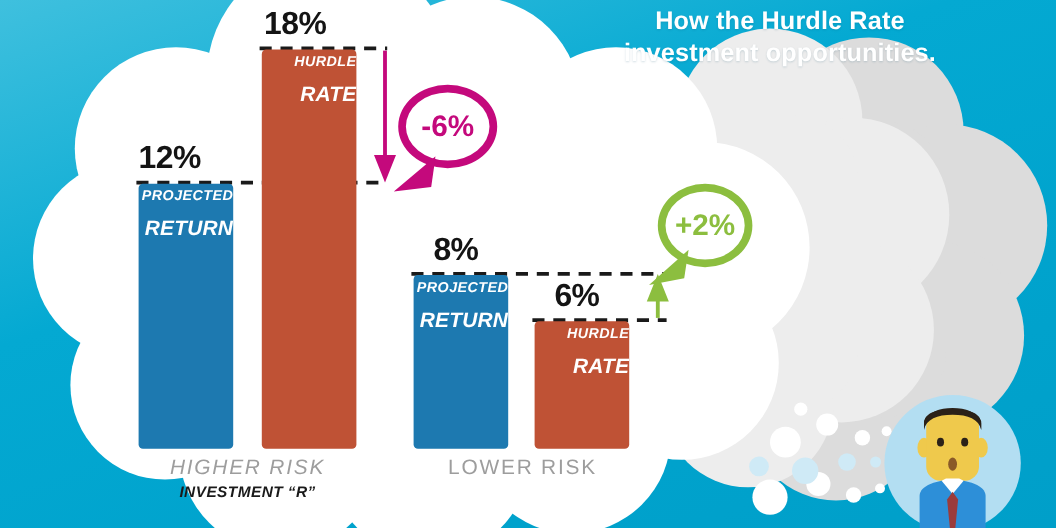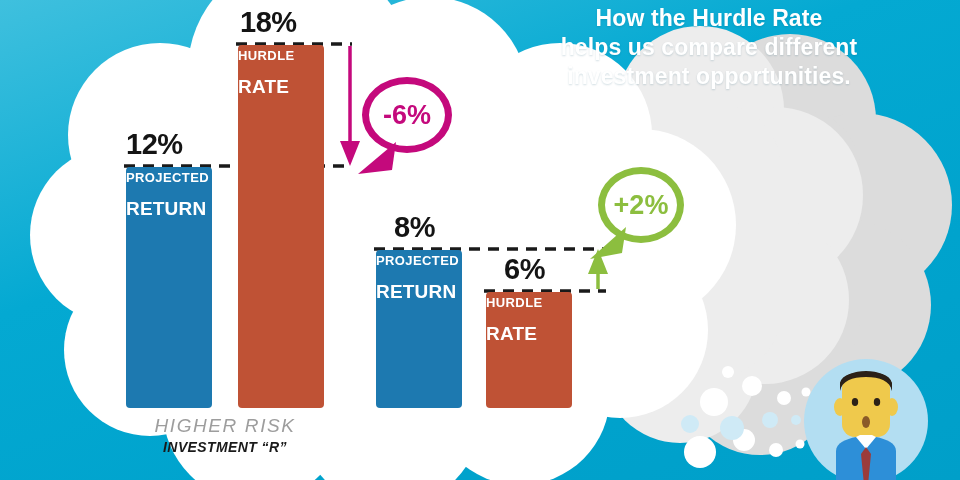--- a/index.html
+++ b/index.html
@@ -35,24 +35,25 @@
     border-radius: 4px;
     overflow: hidden;
   }
   .bar.blue  { background: #1d79b0; }
   .bar.red   { background: #bf5235; }
 
   .bar-caption {
     position: absolute;
     left: 0; right: 0; top: 4px;
     color: #ffffff;
-    text-align: left;
+    text-align: right;
     line-height: 1.0;
     letter-spacing: 0.2px;
     font-weight: bold;
+    font-style: italic;
   }
   .bar-caption .c1 { display: block; font-size: 13px; letter-spacing: 0.4px; }
   .bar-caption .c2 { display: block; font-size: 19px; margin-top: 15px; }
 
   .value-label {
     position: absolute;
     color: #141414;
     font-size: 29px;
     font-weight: bold;
     letter-spacing: -0.5px;
@@ -185,21 +186,20 @@
         <circle cx="732" cy="428" r="12"></circle>
         <circle cx="770" cy="420" r="8"></circle>
         <circle cx="690" cy="424" r="9"></circle>
         <circle cx="796" cy="420" r="5"></circle>
       </g>
     </svg>
   </div>
 
   <div class="headline">
     <span>How the Hurdle Rate</span>
-    <span>helps us compare different</span>
     <span>investment opportunities.</span>
   </div>
 
   <div class="chart">
 
     <svg width="960" height="480" viewBox="0 0 960 480" style="position:absolute;left:0;top:0;">
 
       <line x1="236" y1="44" x2="352" y2="44" stroke="#1a1a1a" stroke-width="3.5" stroke-dasharray="11 8"></line>
 
       <line x1="124" y1="166" x2="352" y2="166" stroke="#1a1a1a" stroke-width="3.5" stroke-dasharray="11 8"></line>
@@ -250,20 +250,21 @@
 
     <div class="value-label" style="left:504px; top:253px;">6%</div>
     <div class="bar red" style="left:486px; top:292px; width:86px; height:116px;">
       <div class="bar-caption">
         <span class="c1">HURDLE</span>
         <span class="c2">RATE</span>
       </div>
     </div>
 
     <div class="group-label" style="left:355px; top:415px; width:240px;">
+      <span class="risk">LOWER RISK</span>
     </div>
 
     <div class="bubble magenta" style="left:362px; top:77px;">
       <span>-6%</span>
     </div>
     <svg class="bubble-tail" style="left:352px; top:140px;" width="44" height="36" viewBox="0 0 44 36">
       <polygon points="44,2 40,30 6,34" fill="#c4097c"></polygon>
     </svg>
 
     <div class="bubble green" style="left:598px; top:167px;">

